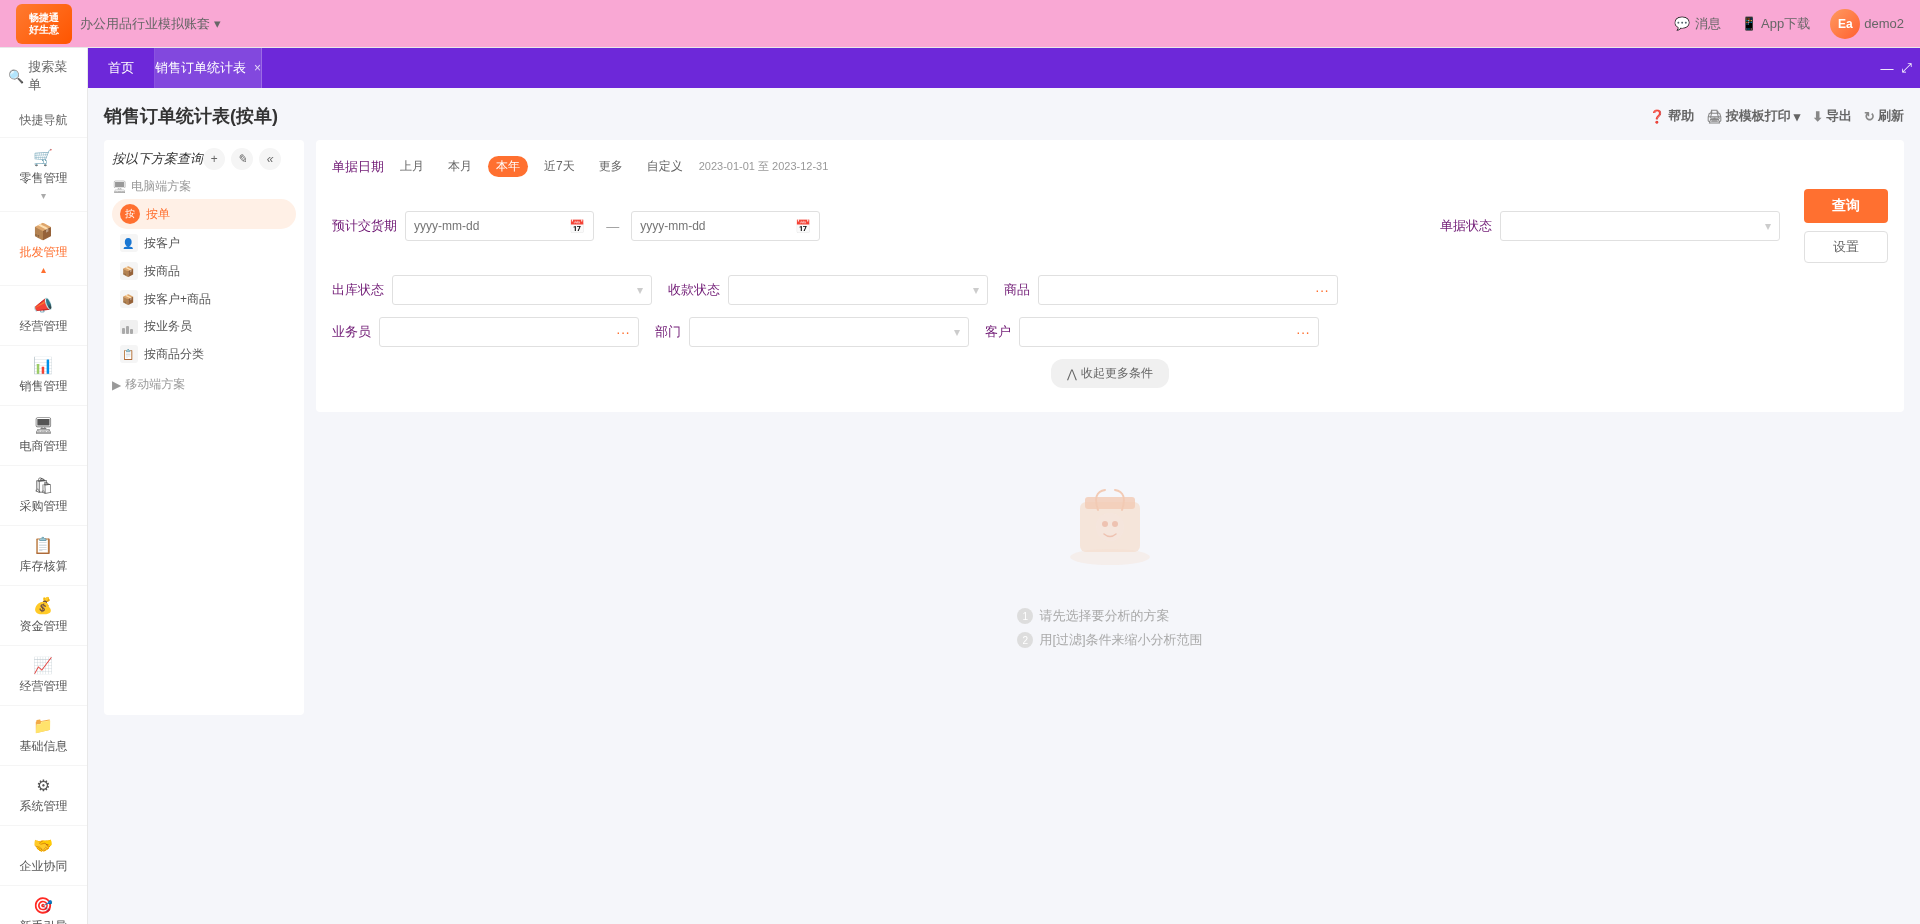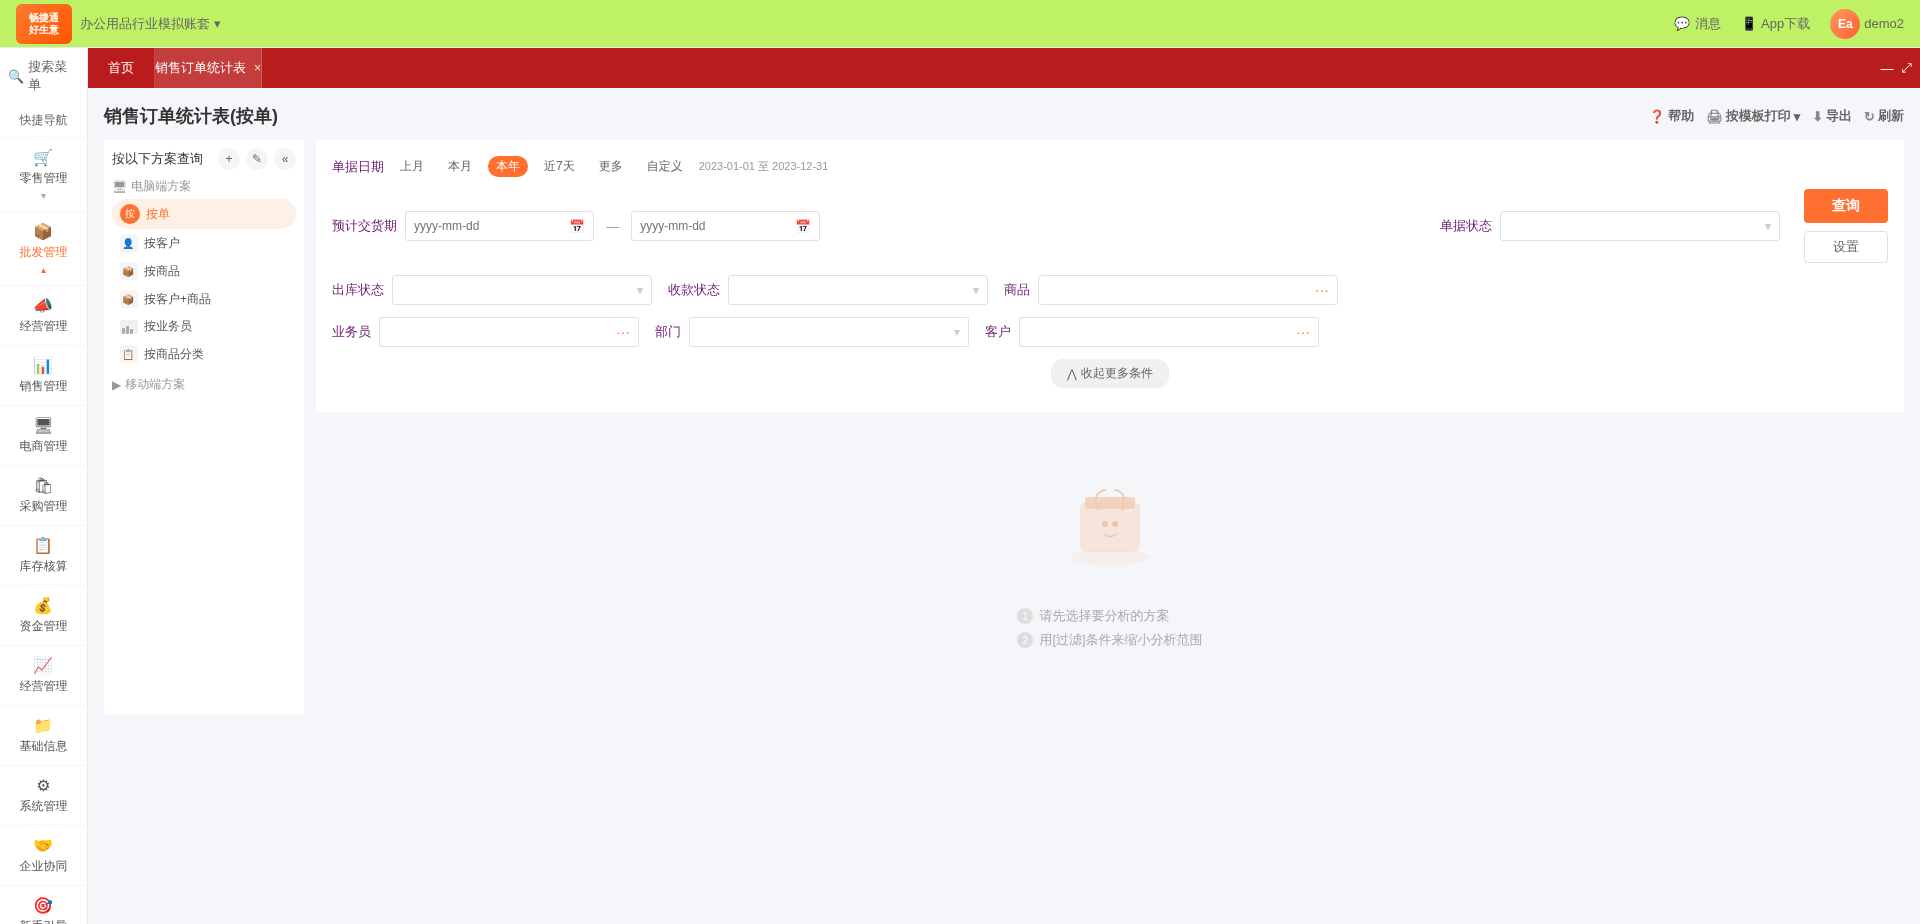--- a/index.html
+++ b/index.html
@@ -1,21 +1,21 @@
 <!DOCTYPE html>
 <html><head>
   <meta charset="utf-8">
   <style>
     * { box-sizing: border-box; margin: 0; padding: 0; font-family: 'Microsoft YaHei', Arial, sans-serif; }
     body { background: #f0f2f5; font-size: 13px; color: #333; }
 
     
     .topbar {
       height: 48px;
-      background: #bef264;
+      background: #f9a8d4;
       display: flex;
       align-items: center;
       justify-content: space-between;
       padding: 0 16px;
       border-bottom: 1px solid #e8e8e8;
       position: fixed;
       top: 0; left: 0; right: 0;
       z-index: 100;
     }
     .topbar-left { display: flex; align-items: center; gap: 8px; }
@@ -83,21 +83,21 @@
     
     .content-wrap {
       flex: 1;
       display: flex;
       flex-direction: column;
       overflow: hidden;
     }
 
     
     .tab-bar {
-      background: #b91c1c;
+      background: #6d28d9;
       display: flex;
       align-items: center;
       height: 40px;
       padding: 0 0 0 0;
     }
     .tab-home {
       padding: 0 20px;
       height: 40px;
       display: flex; align-items: center;
       color: #fff; font-size: 13px;
@@ -143,23 +143,23 @@
     .title-action { display: flex; align-items: center; gap: 3px; cursor: pointer; }
     .title-action .icon { color: #888; }
     .scheme-panel {
       width: 200px;
       background: #fff;
       border-radius: 4px;
       padding: 8px;
       flex-shrink: 0;
     }
     .scheme-header {
-      display: flex; align-items: center; justify-content: space-between;
+      display: flex; align-items: center; justify-content: flex-start;
       margin-bottom: 8px;
-      font-size: 13px; color: #333;
+      font-size: 13px; color: #333; font-style: italic;
     }
     .scheme-header-icons { display: flex; gap: 6px; }
     .scheme-icon-btn {
       width: 22px; height: 22px;
       border-radius: 50%;
       background: #f5f5f5;
       display: flex; align-items: center; justify-content: center;
       cursor: pointer; font-size: 12px; color: #666;
     }
 

